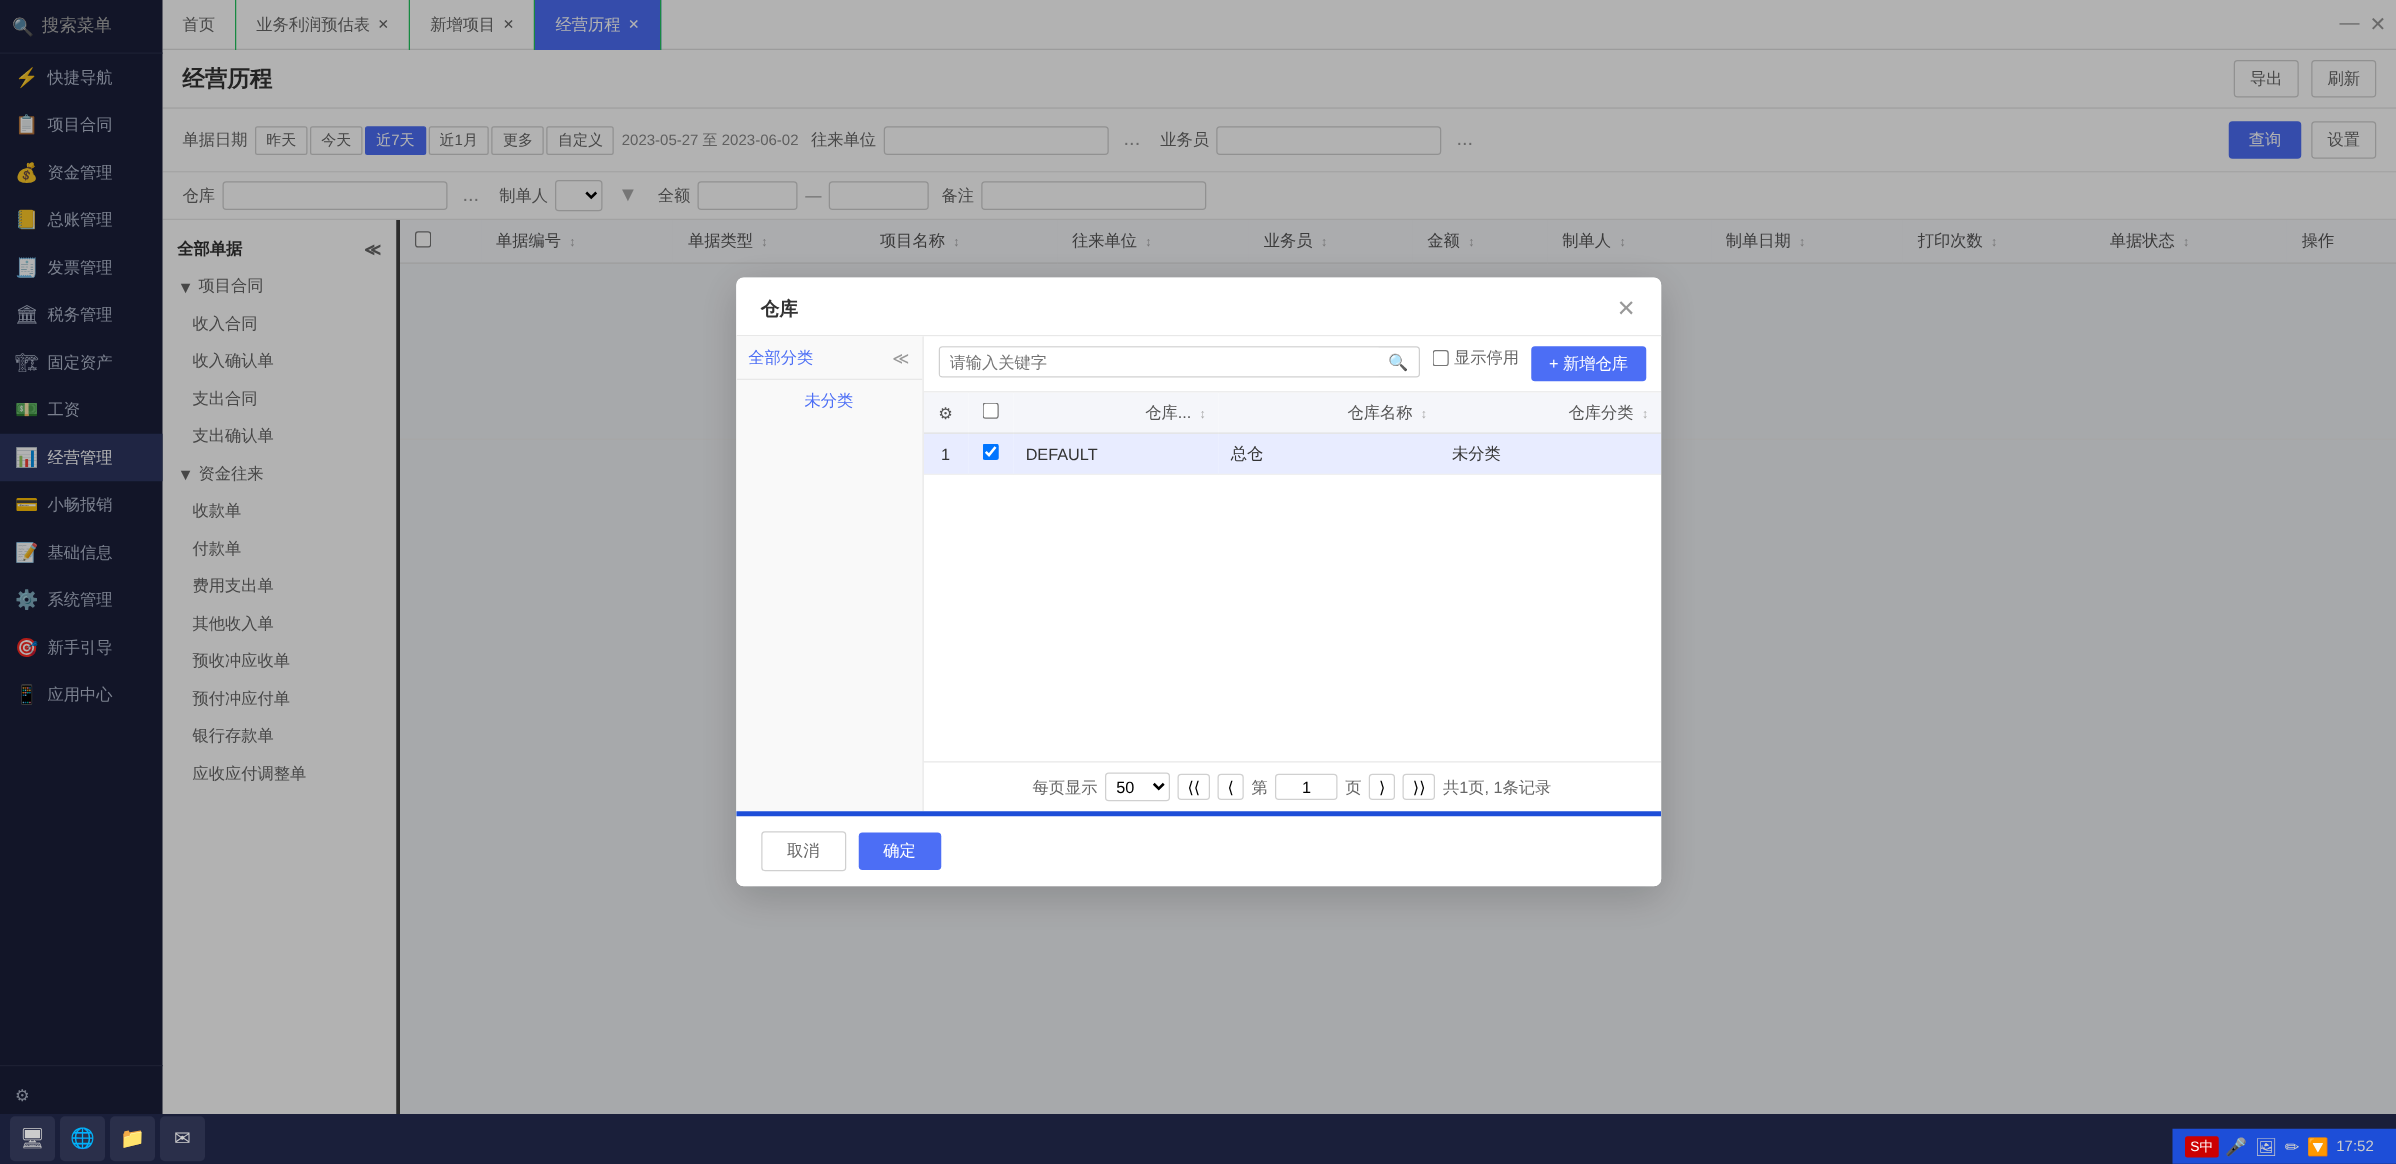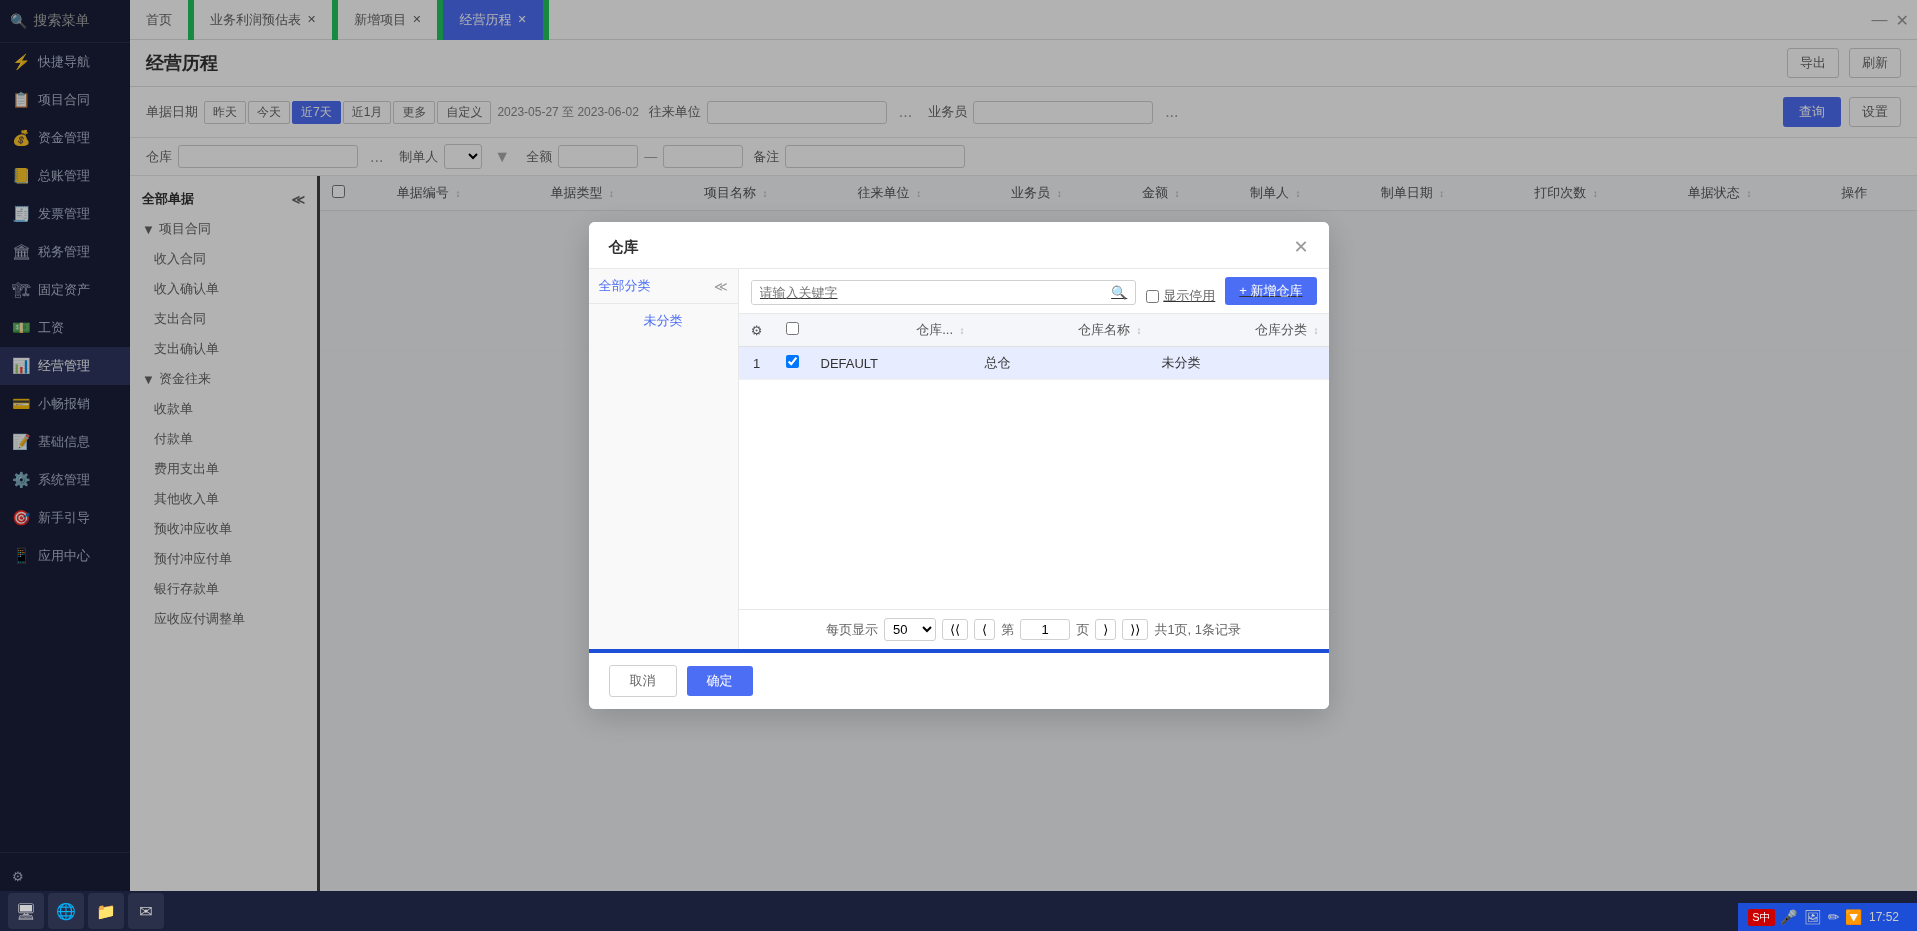--- a/index.html
+++ b/index.html
@@ -37,21 +37,21 @@
     }
 
     
     .tab-bar {
       background: #fff; display: flex; align-items: center; border-bottom: 1px solid #e0e0e0;
       padding: 0 0 0 0; height: 40px; position: relative;
     }
     .tab {
       display: flex; align-items: center; gap: 6px;
       padding: 0 16px; height: 40px; cursor: pointer;
-      font-size: 13px; color: #666; border-right: 6px solid #22c55e;
+      font-size: 13px; color: #666; border-right: 1px solid #22c55e;
       white-space: nowrap;
       justify-content: flex-end;
     }
     .tab.active { background: #4c6ef5; color: #fff; }
     .tab .close-icon { font-size: 11px; cursor: pointer; }
     .tab-close-top {
       position: absolute; right: 8px; top: 50%; transform: translateY(-50%);
       font-size: 16px; cursor: pointer; color: #999; display: flex; gap: 8px;
     }
 
@@ -199,22 +199,22 @@
     .modal-left-item {
       padding: 8px 14px; cursor: pointer; font-size: 13px; color: #666;
     }
     .modal-left-item.active { color: #4c6ef5; }
 
     
     .modal-right {
       flex: 1; display: flex; flex-direction: column; overflow: hidden;
     }
     .modal-toolbar {
-      display: flex; align-items: flex-end; gap: 10px;
-      padding: 8px 12px; border-bottom: 1px solid #e8e8e8; background: #fff; text-decoration: underline;
+      display: flex; align-items: flex-start; gap: 10px;
+      padding: 8px 12px; border-bottom: 1px solid #e8e8e8; background: #fff;
     }
     .modal-search {
       display: flex; align-items: center; border: 1px solid #d0d0d0;
       border-radius: 3px; overflow: hidden; flex: 1;
     }
     .modal-search input {
       border: none; outline: none; padding: 4px 8px; font-size: 13px; flex: 1;
     }
     .modal-search-icon { padding: 4px 8px; color: #999; cursor: pointer; }
     .modal-checkbox { display: flex; align-items: center; gap: 4px; font-size: 13px; color: #666; }

